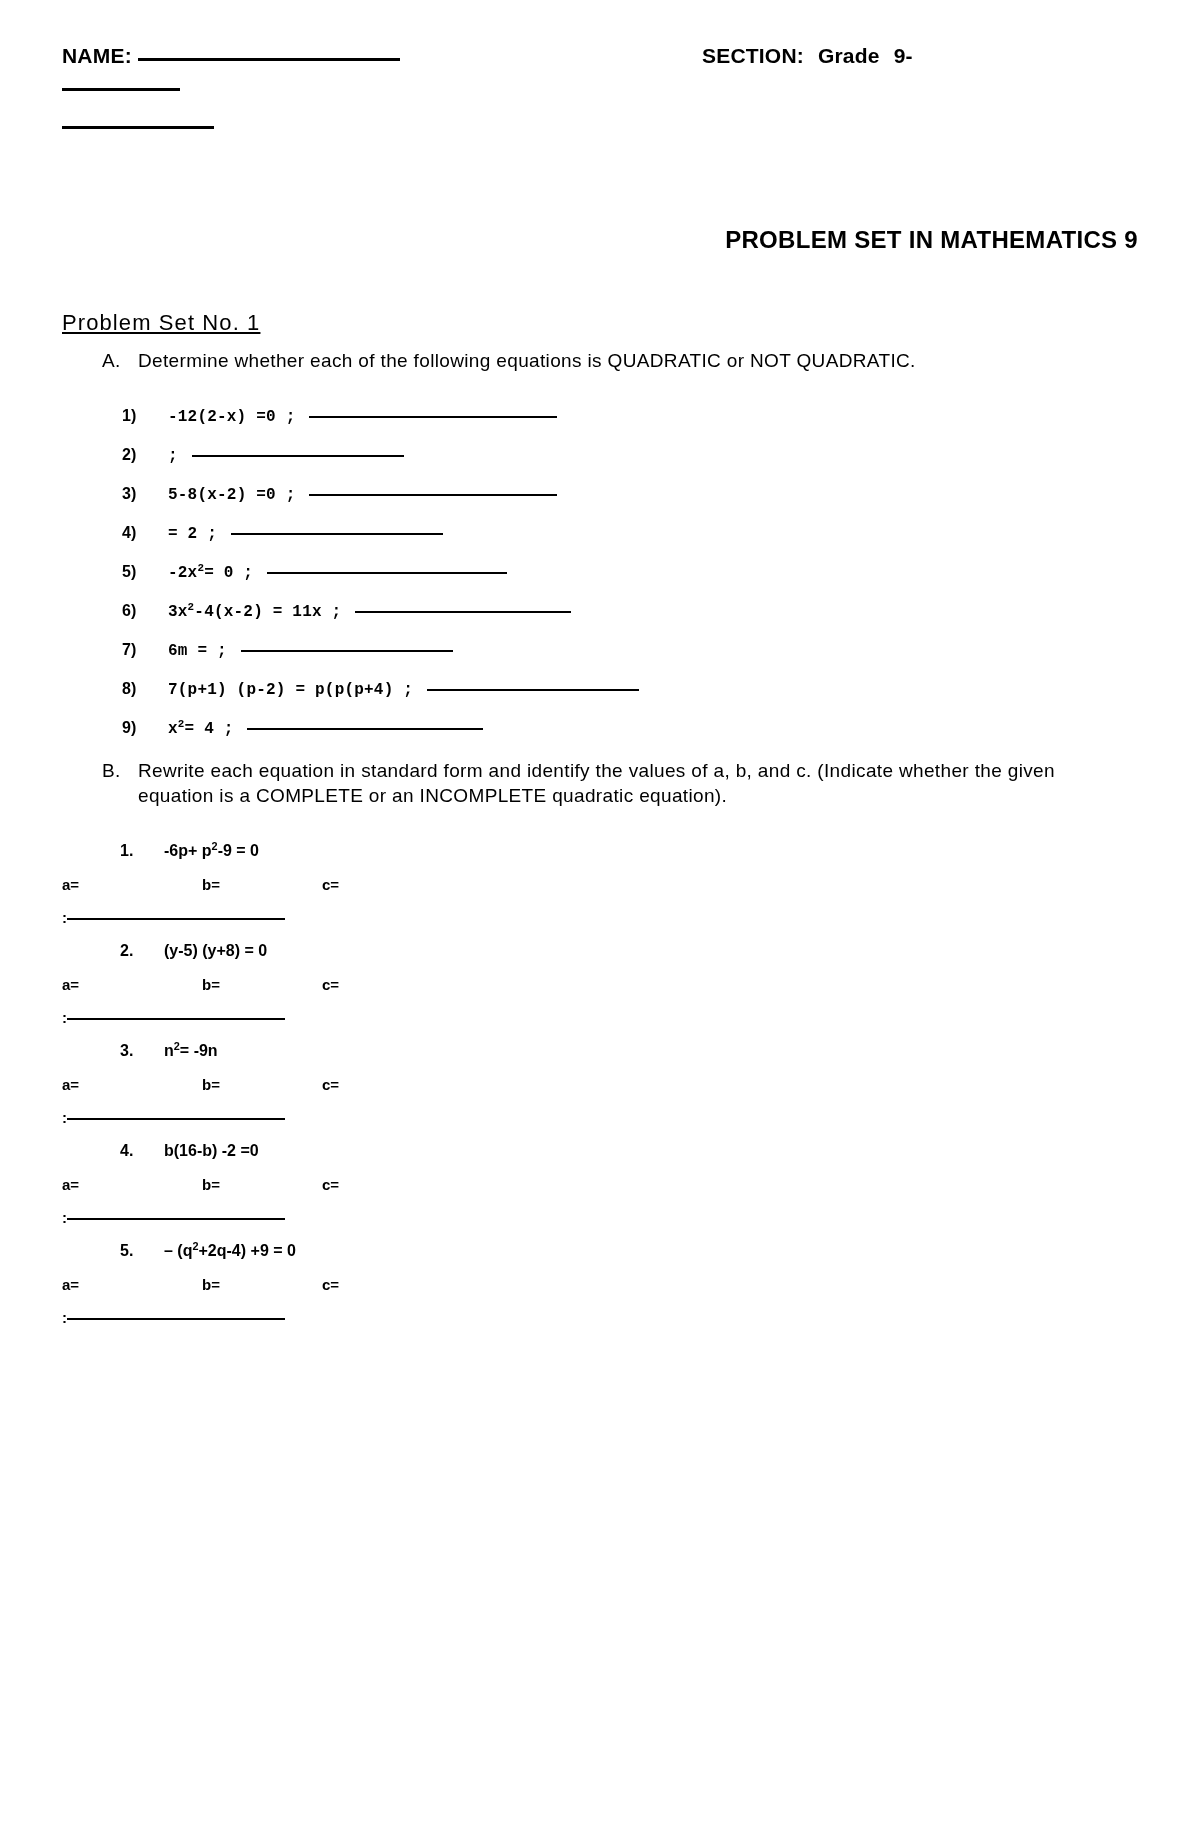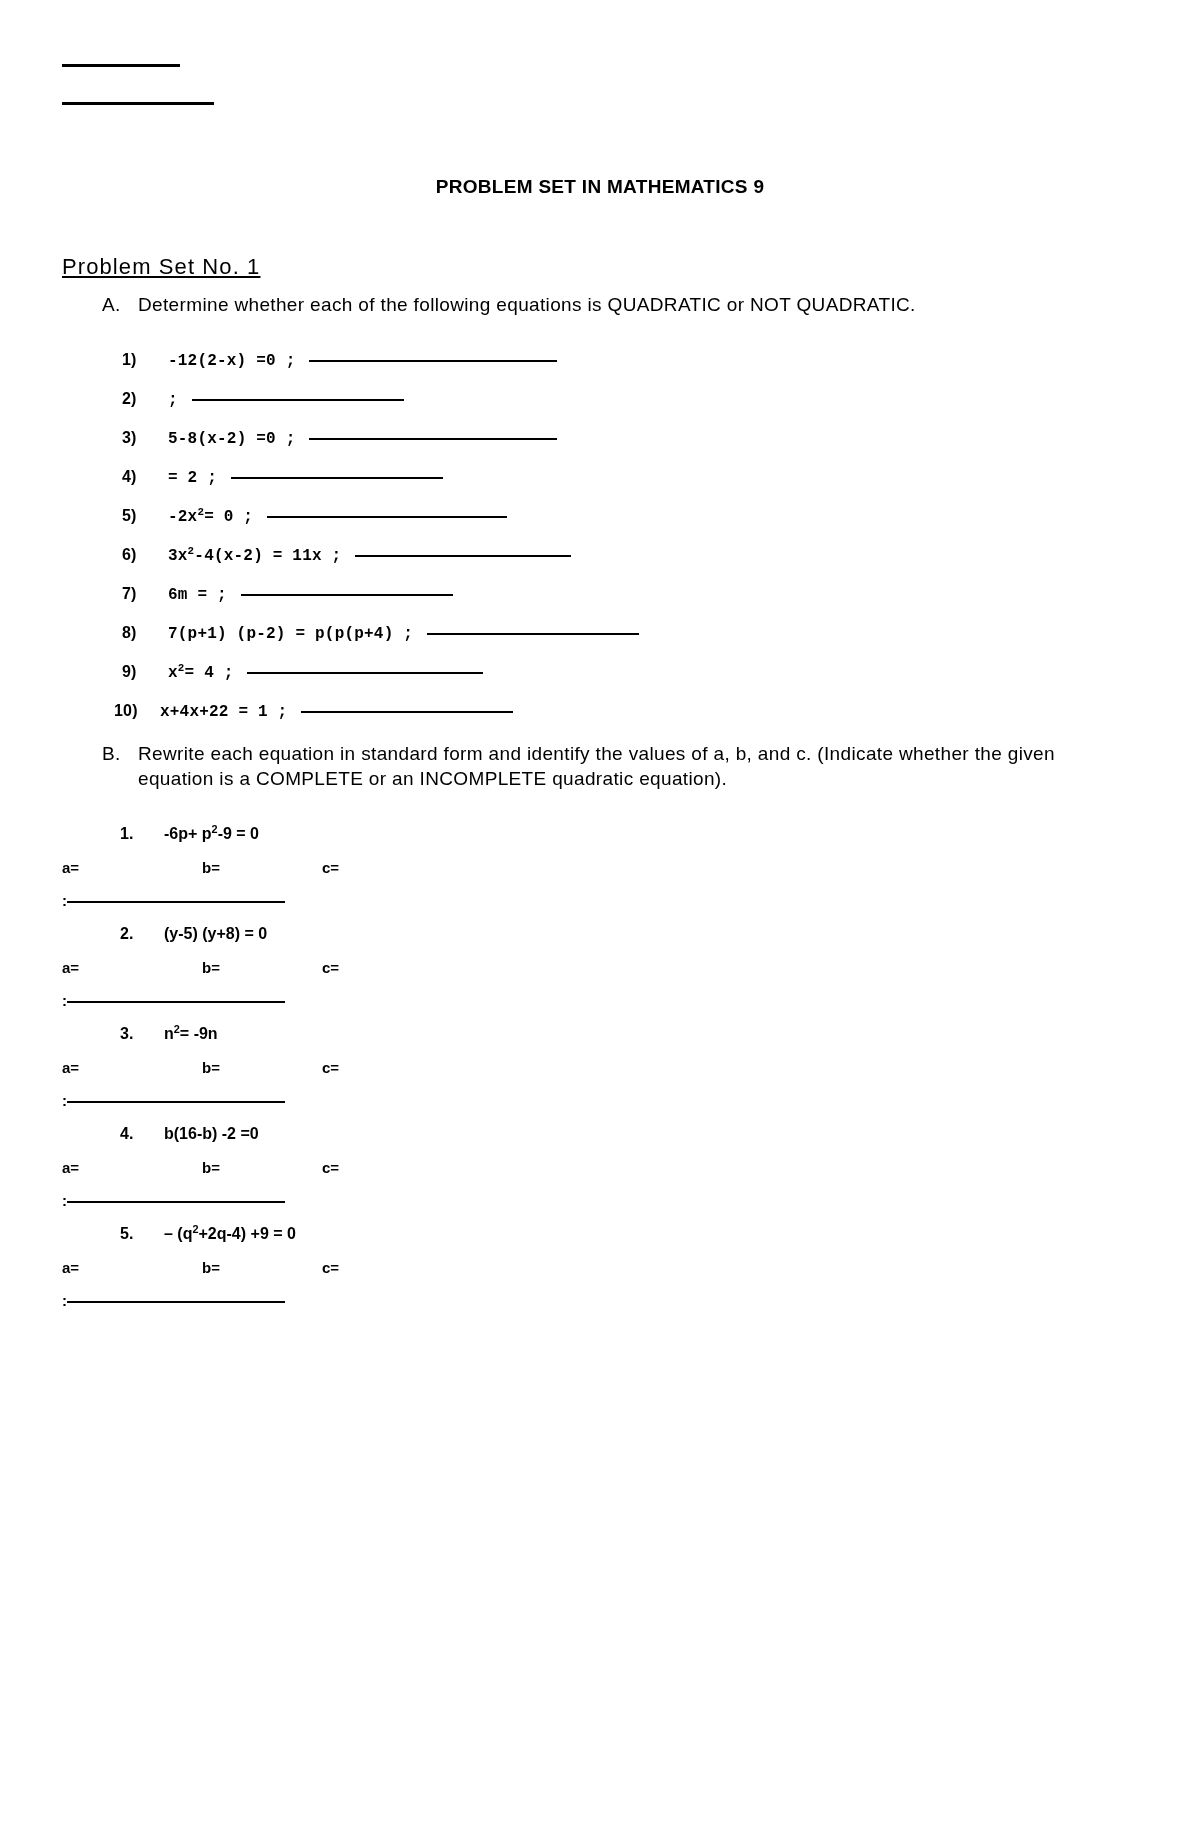--- a/index.html
+++ b/index.html
@@ -44,24 +44,24 @@
   .blk2 {
     margin-top: 6px;
     font-weight: bold;
     font-size: 21px;
   }
   .hdr-block {
     margin-bottom: 4px;
   }
   
   .doc-title {
-    text-align: center;
-    font-weight: bold;
-    font-size: 19px;
-    margin-top: 64px;
+    text-align: right;
+    font-weight: bold;
+    font-size: 24px;
+    margin-top: 90px;
     letter-spacing: 0.3px;
   }
   
   .ps-label {
     margin-top: 56px;
     font-size: 22px;
     text-decoration: underline;
     letter-spacing: 1.1px;
   }
   .part {
@@ -158,20 +158,31 @@
   .answer-line .colon {
     margin-right: 0px;
   }
 </style>
 </head>
 <body>
 
 <div class="page">
 
   <div class="hdr-block">
+    <div class="hdr-row">
+      <div class="hdr-left">
+        <span>NAME:</span>
+        <span class="rule" style="width:262px"></span>
+      </div>
+      <div class="hdr-right spread">
+        <span>SECTION:</span>
+        <span>Grade</span>
+        <span>9-</span>
+      </div>
+    </div>
     <div class="blk2">
       <span class="rule" style="width:118px"></span>
     </div>
   </div>
 
   <div class="hdr-block" style="margin-top:14px">
     <div class="blk2">
       <span class="rule" style="width:152px"></span>
     </div>
   </div>
@@ -253,27 +264,20 @@
     </div>
 
     <div class="eqitem">
       <div class="num">9)</div>
       <div class="body">
         <span>x</span><sup>2</sup><span>= 4 ;</span>
         <span class="ul-line" style="width:236px"></span>
       </div>
     </div>
 
-    <div class="eqitem">
-      <div class="num wide">10)</div>
-      <div class="body">
-        <span>x+4x+22 = 1 ;</span>
-        <span class="ul-line" style="width:212px"></span>
-      </div>
-    </div>
 
   </div>
 
   <div class="part" style="margin-top:6px">
     <div class="pl">B.</div>
     <div class="ptxt">Rewrite each equation in standard form and identify the values of a, b, and c. (Indicate whether the given equation is a COMPLETE or an INCOMPLETE quadratic equation).</div>
   </div>
 
   <div class="blist">
 

